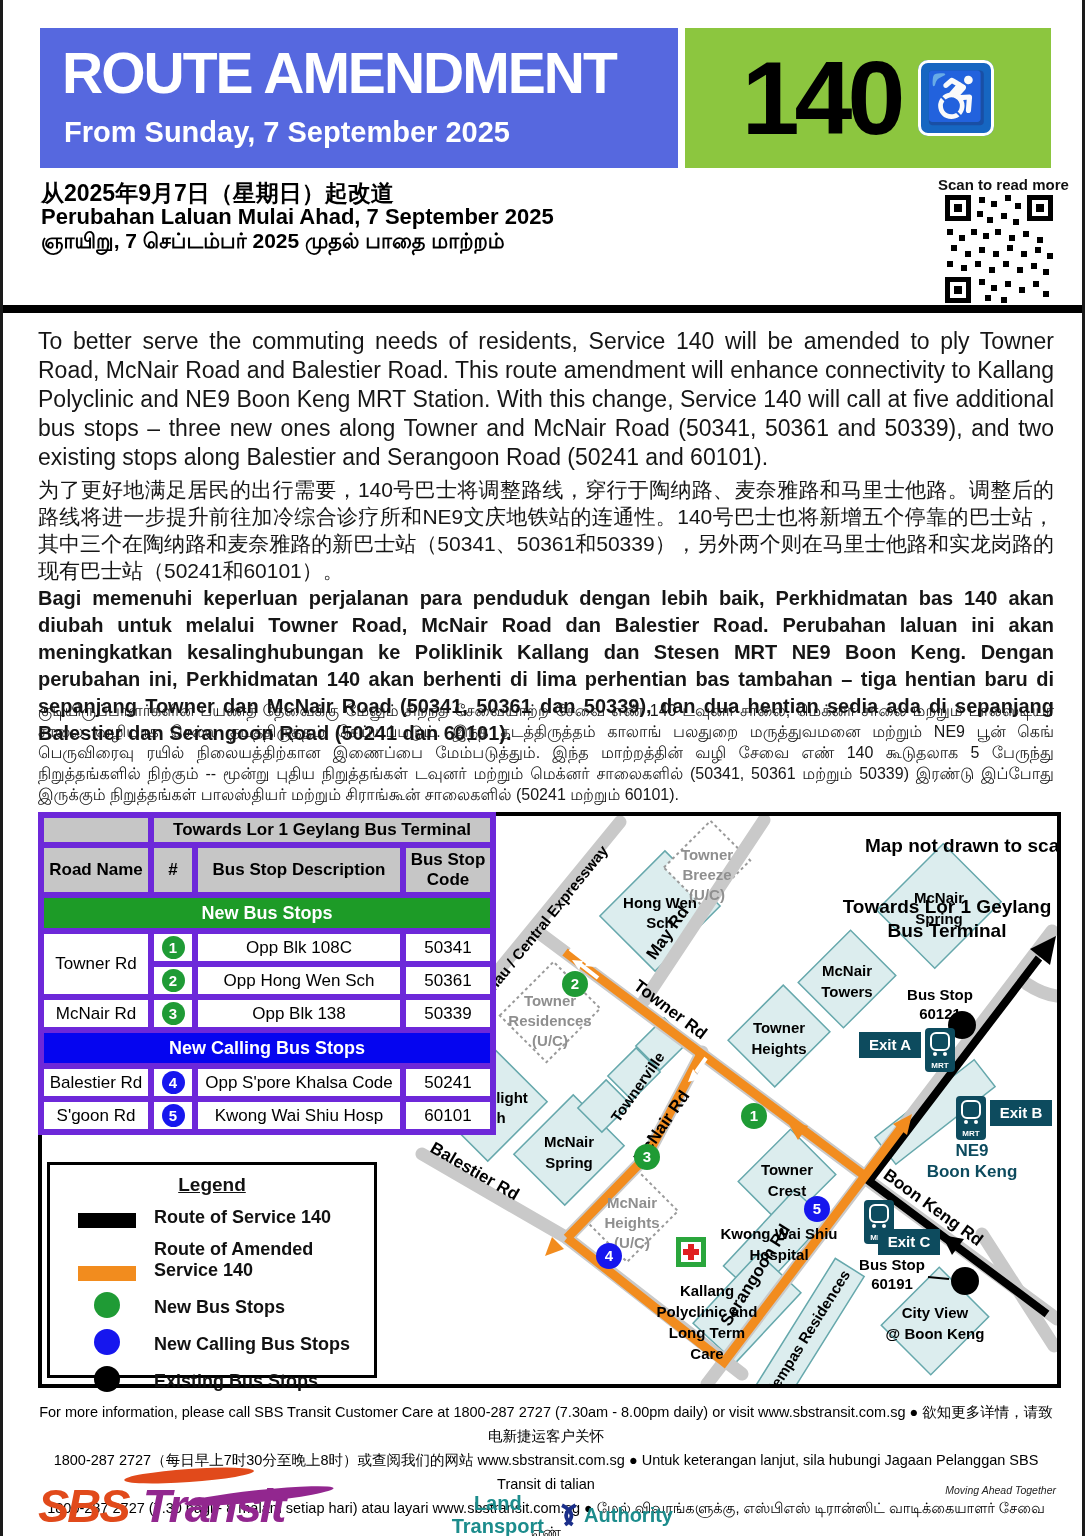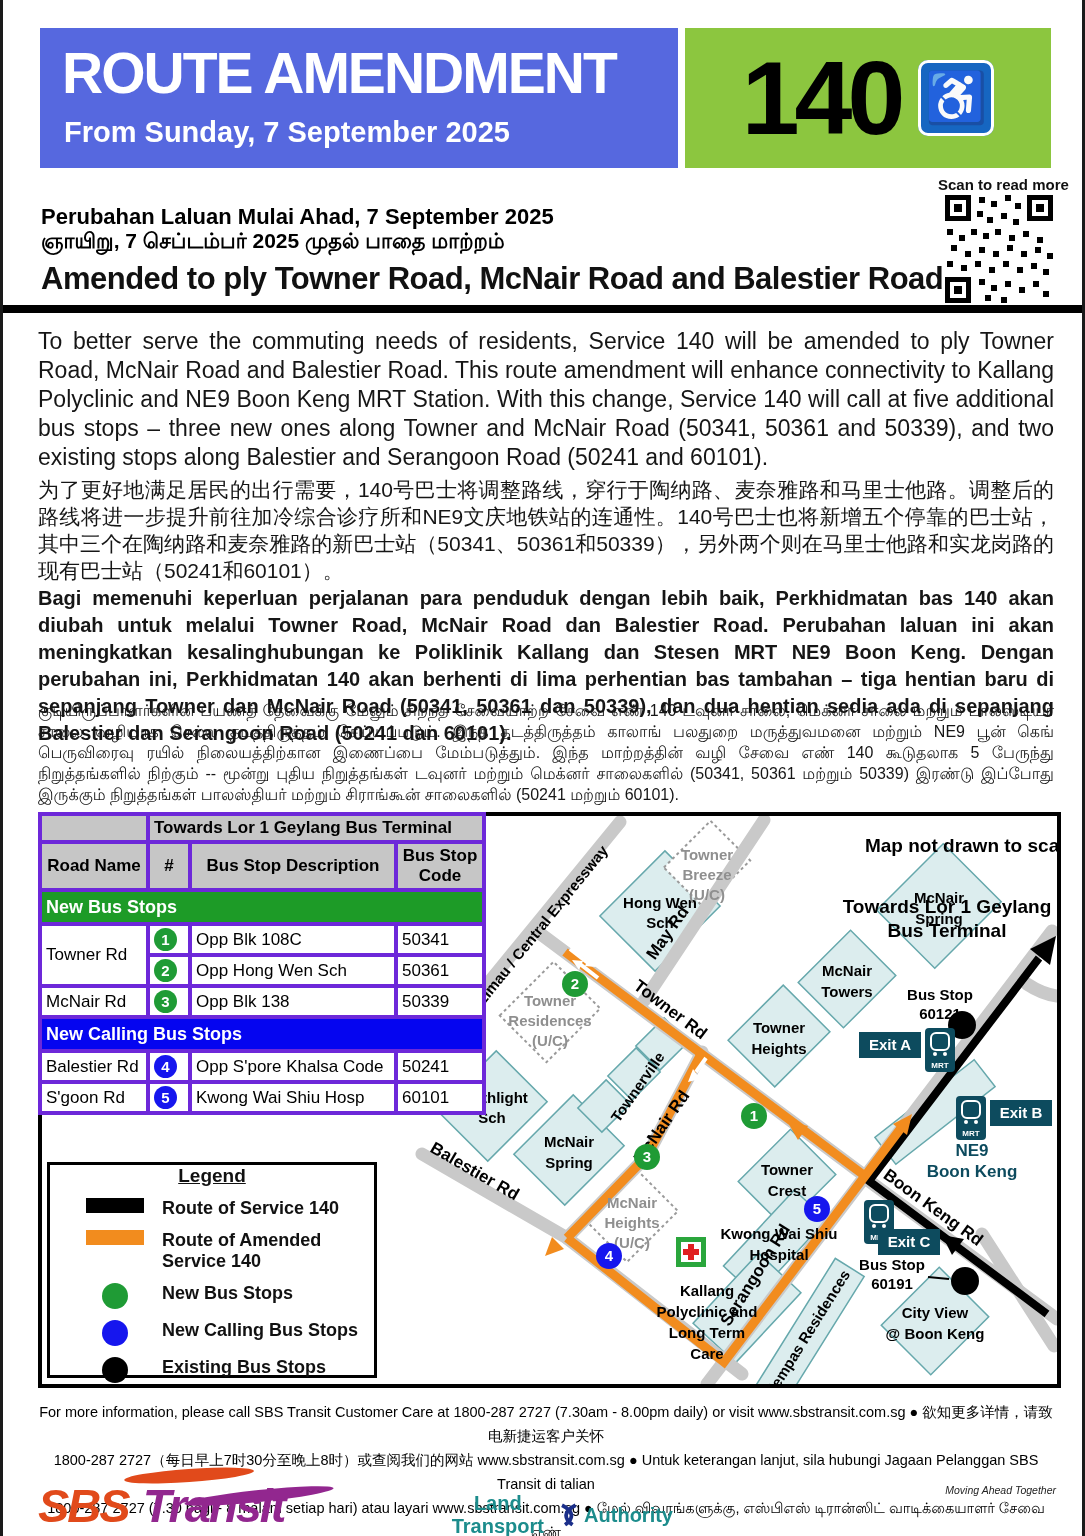--- a/index.html
+++ b/index.html
@@ -31,33 +31,33 @@
   #p-en{top:327px;font-size:23px;line-height:29px;}
   #p-zh{top:476px;font-size:21px;line-height:27px;}
   #p-ms{top:585px;font-size:20px;line-height:27px;font-weight:bold;}
   #p-ta{top:700px;font-size:16px;line-height:21px;}
   
   #map-box{left:35px;top:812px;width:1023px;height:576px;border:4px solid #000;box-sizing:border-box;background:#fff;}
   #map-svg{position:absolute;left:0;top:0;width:100%;height:100%;}
   
   #stops-table{position:absolute;left:-4px;top:-4px;border-collapse:collapse;background:#fff;
                font-size:17px;color:#000;}
-  #stops-table td,#stops-table th{border:4px solid #6d28d9;padding:2px 4px;vertical-align:middle;}
+  #stops-table td,#stops-table th{border:6px solid #6d28d9;padding:2px 4px;text-align:center;vertical-align:middle;}
   #stops-table .gray{background:#C6C6C6;font-weight:bold;}
   #stops-table .band{color:#fff;font-weight:bold;font-size:18px;height:26px;}
   #stops-table .band.green{background:#1D9B27;}
   #stops-table .band.blue{background:#0505F0;}
   .col-road{width:96px;} .col-num{width:30px;} .col-desc{width:194px;} .col-code{width:76px;}
   .numdot{display:inline-flex;width:23px;height:23px;border-radius:50%;color:#fff;font-weight:bold;font-size:15px;
           align-items:center;justify-content:center;}
   .numdot.g{background:#1F9B35;} .numdot.b{background:#1616EE;}
   
   #legend{position:absolute;left:5px;top:346px;width:330px;height:216px;border:3px solid #000;background:#fff;box-sizing:border-box;}
-  #legend-title{text-align:center;font-weight:bold;font-size:19px;text-decoration:underline;margin-top:0;}
-  .lg-row{display:flex;align-items:flex-start;gap:18px;margin:11px 0 0 36px;font-weight:bold;font-size:18px;}
+  #legend-title{text-align:center;font-weight:bold;font-size:19px;text-decoration:underline;margin-top:9px;}
+  .lg-row{display:flex;align-items:flex-end;gap:18px;margin:11px 0 0 28px;font-weight:bold;font-size:18px;}
   .lg-swatch{width:58px;display:flex;justify-content:center;flex:0 0 58px;}
   .bar{width:58px;height:15px;} .bar.black{background:#000;} .bar.orange{background:#F28C1E;}
   .dot{width:26px;height:26px;border-radius:50%;} .dot.green{background:#1F9B35;} .dot.blue{background:#1616EE;} .dot.black{background:#000;}
   
   #footer{left:35px;top:1400px;width:1016px;text-align:center;font-size:14.5px;line-height:24px;color:#000;}
   
   #logo-sbs{left:35px;top:1478px;width:300px;height:56px;}
   .sbs-txt{font-size:47px;font-weight:bold;font-style:italic;letter-spacing:-2px;line-height:56px;}
   #sbs-red{color:#E14A1B;} #sbs-purple{color:#92278F;margin-left:14px;}
   #sbs-swoosh1{position:absolute;left:86px;top:-9px;width:130px;height:13px;background:#E14A1B;border-radius:50%;transform:rotate(-4deg);}
@@ -90,23 +90,23 @@
     <div class="abs" id="hdr-title">ROUTE AMENDMENT</div>
     <div class="abs" id="hdr-date">From Sunday, 7 September 2025</div>
   </div>
   <div class="abs" id="hdr-green">
     <div id="svc-num">140</div>
     <div id="wc-box">
         <span>♿</span>
       </div>
   </div>
 
+  <div class="abs subline" id="sub-zh">从2025年9月7日（星期日）起改道</div>
   <div class="abs subline" id="sub-ms">Perubahan Laluan Mulai Ahad, 7 September 2025</div>
   <div class="abs subline" id="sub-ta">ஞாயிறு, 7 செப்டம்பர் 2025 முதல் பாதை மாற்றம்</div>
-  <div class="abs" id="headline">Amended to ply Towner Road, McNair Road and Balestier Road</div>
 
   <div class="abs" id="scan-label">Scan to read more</div>
   <div class="abs" id="qr">
     <svg width="112" height="112" viewBox="0 0 112 112">
       <rect x="0" y="0" width="112" height="112" fill="#fff"></rect>
       <g fill="#000">
         <rect x="2" y="2" width="26" height="26"></rect>
           <rect x="84" y="2" width="26" height="26"></rect>
           <rect x="2" y="84" width="26" height="26"></rect>
         <rect x="7" y="7" width="16" height="16" fill="#fff"></rect>

